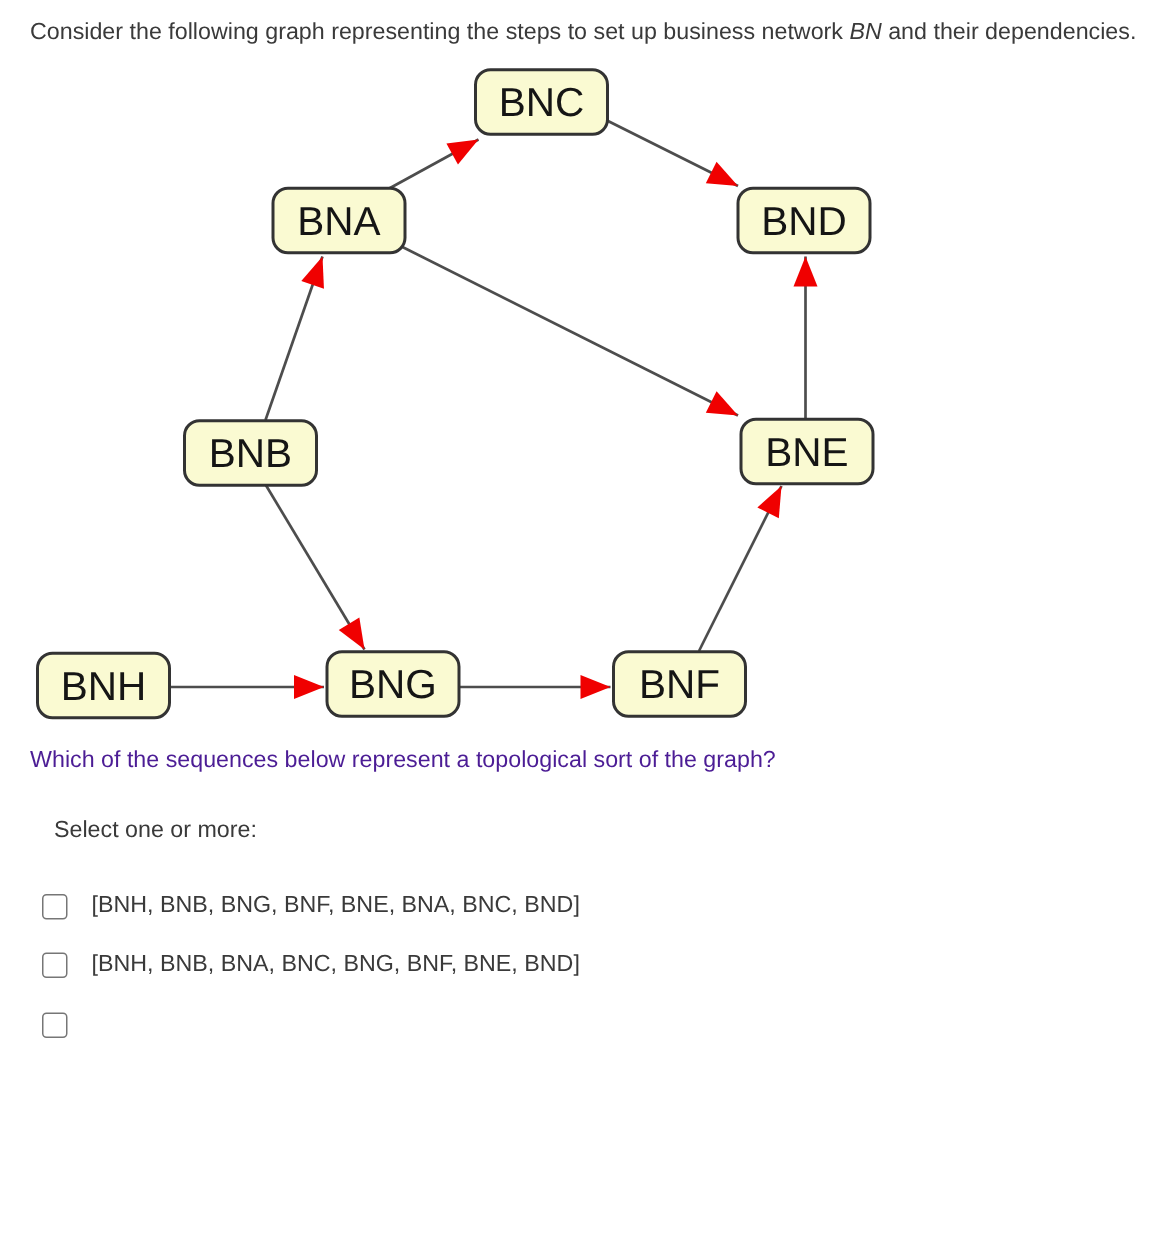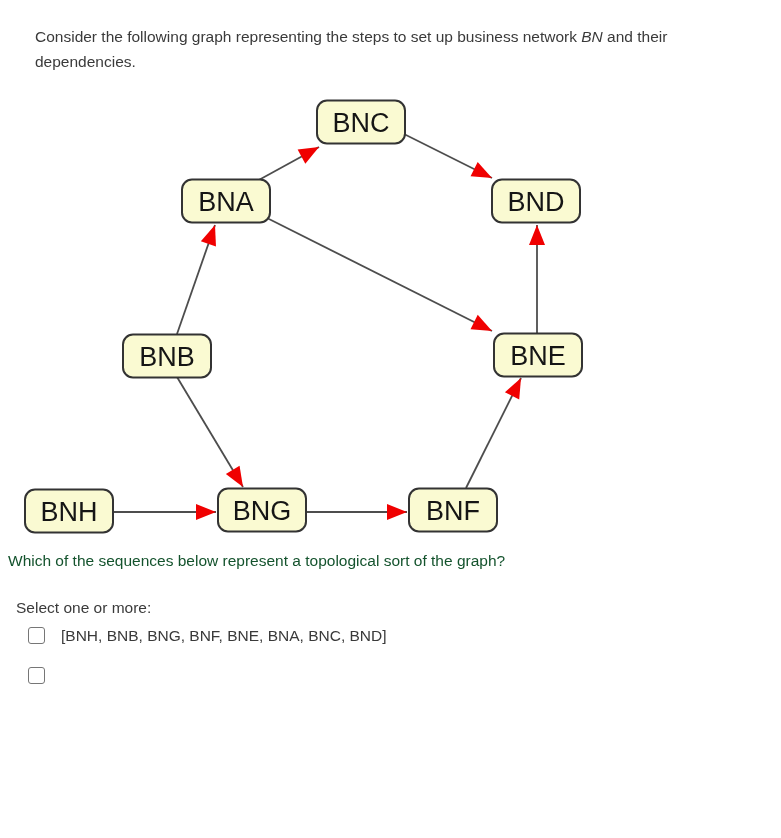--- a/index.html
+++ b/index.html
@@ -1,38 +1,38 @@
 <!DOCTYPE html>
 <html><head>
 <meta charset="utf-8">
 <style>
   html,body{margin:0;padding:0;background:#ffffff;}
   .page{
     width:781px;height:838px;overflow:hidden;position:relative;
     font-family:"Liberation Sans", sans-serif;color:#3c3c3c;background:#fff;
   }
   .intro{
-    margin:15px;padding:9px 20px 0 20px;
+    margin:0;padding:9px 20px 0 20px;
     font-size:15.5px;line-height:25px;color:#3a3a3a;
   }
   .intro .it{font-style:italic;}
   svg.graph{display:block;margin:1px 0 0 0;}
   .node-label{
     font-family:"Liberation Sans", sans-serif;
     font-size:27px;fill:#151515;
   }
   .question{
-    margin:11px 20px 0 8px;font-size:15.5px;line-height:18px;color:#14532d;
+    margin:11px 20px 0 20px;font-size:15.5px;line-height:18px;color:#4c1d95;
   }
   .select-label{
-    margin:29px 20px 0 16px;font-size:15.5px;color:#3a3a3a;
+    margin:29px 20px 0 36px;font-size:15.5px;color:#3a3a3a;
   }
   .options{margin:10px 0 0 28px;}
   .option-row{
-    display:flex;align-items:flex-start;height:39.5px;
+    display:flex;align-items:flex-end;height:39.5px;
   }
   .cb{
     width:15px;height:15px;flex:0 0 auto;
     border:1px solid #767676;border-radius:3px;background:#fff;
     display:inline-block;cursor:pointer;
   }
   .option-label{
     margin-left:16px;font-size:15.5px;color:#3a3a3a;cursor:pointer;
   }
 </style>
@@ -100,16 +100,20 @@
 
   <p class="select-label">Select one or more:</p>
 
   <div class="options">
     <div class="option-row">
       <span class="cb"></span>
       <span class="option-label">[BNH, BNB, BNG, BNF, BNE, BNA, BNC, BND]</span>
     </div>
     <div class="option-row">
       <span class="cb"></span>
+      <span class="option-label">[BNH, BNB, BNA, BNC, BNG, BNF, BNE, BND]</span>
+    </div>
+    <div class="option-row">
+      <span class="cb"></span>
     </div>
   </div>
 
 </div>
 
 </body></html>

